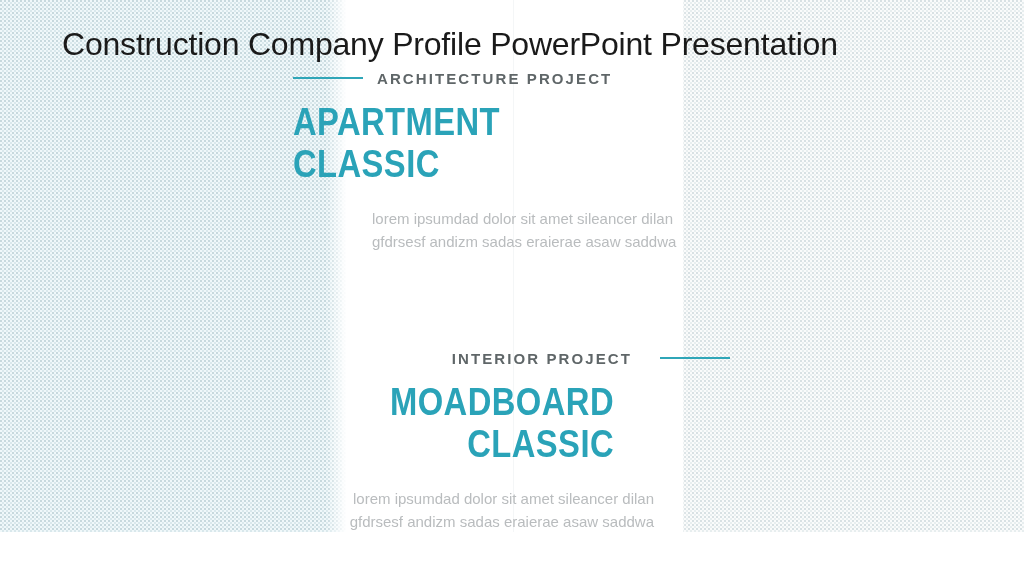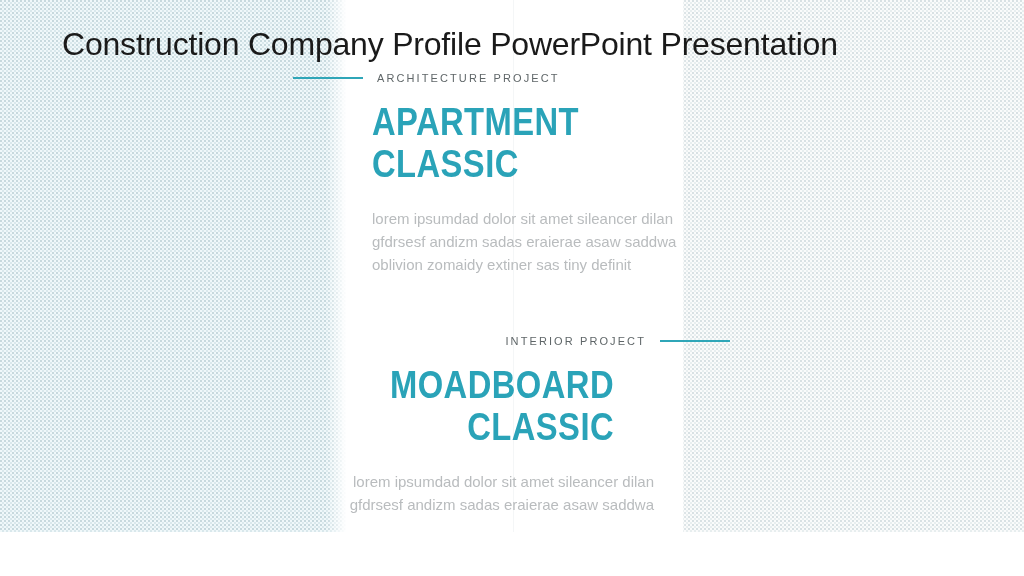--- a/index.html
+++ b/index.html
@@ -111,22 +111,22 @@
     align-items: center;
     height: 14px;
   }
   .eyebrow-rule {
     height: 2px;
     width: 70px;
     background: #2fa6b8;
     flex: none;
   }
   .eyebrow-label {
-    font-size: 11px;
-    font-weight: 400;
+    font-size: 15px;
+    font-weight: 700;
     letter-spacing: 2.1px;
     color: #5f6668;
     white-space: nowrap;
     font-family: "Liberation Sans", sans-serif;
   }
 
   .headline {
     color: #2aa3b8;
     font-weight: 700;
     font-size: 39px;
@@ -143,26 +143,26 @@
     font-size: 15px;
     line-height: 23px;
     color: #b9bcbe;
     white-space: nowrap;
     font-family: "Liberation Sans", sans-serif;
   }
 
   
   #block-architecture { left: 293px; top: 71px; width: 400px; }
   #block-architecture .eyebrow-row { justify-content: flex-start; gap: 14px; }
-  #block-architecture .headlines { margin-top: 16px; margin-left: 79px; text-align: left; }
+  #block-architecture .headlines { margin-top: 16px; text-align: left; }
   #block-architecture .body-copy { margin-top: 22px; margin-left: 79px; text-align: left; }
 
   
   #block-interior { left: 330px; top: 334px; width: 400px; }
-  #block-interior .eyebrow-row { justify-content: flex-end; gap: 14px; }
+  #block-interior .eyebrow-row { justify-content: flex-end; gap: 28px; margin-top: 17px; }
   #block-interior .headlines { margin-top: 16px; margin-right: 116px; text-align: right; }
   #block-interior .body-copy { margin-top: 22px; margin-right: 76px; text-align: right; }
 </style>
 </head>
 <body>
 
 <div id="slide">
 
   <div class="pattern-base"></div>
   <div class="pattern-tint-left"></div>
@@ -180,21 +180,20 @@
       <span class="eyebrow-rule"></span>
       <span class="eyebrow-label">ARCHITECTURE PROJECT</span>
     </div>
     <div class="headlines">
       <div class="headline left">APARTMENT</div>
       <div class="headline left">CLASSIC</div>
     </div>
     <div class="body-copy">
       <div class="body-line">lorem ipsumdad dolor sit amet sileancer dilan</div>
       <div class="body-line">gfdrsesf andizm sadas eraierae asaw saddwa</div>
-      <div class="body-line">oblivion zomaidy extiner sas tiny definit</div>
     </div>
   </div>
 
   <div class="block" id="block-interior">
     <div class="eyebrow-row">
       <span class="eyebrow-label">INTERIOR PROJECT</span>
       <span class="eyebrow-rule"></span>
     </div>
     <div class="headlines">
       <div class="headline right">MOADBOARD</div>

